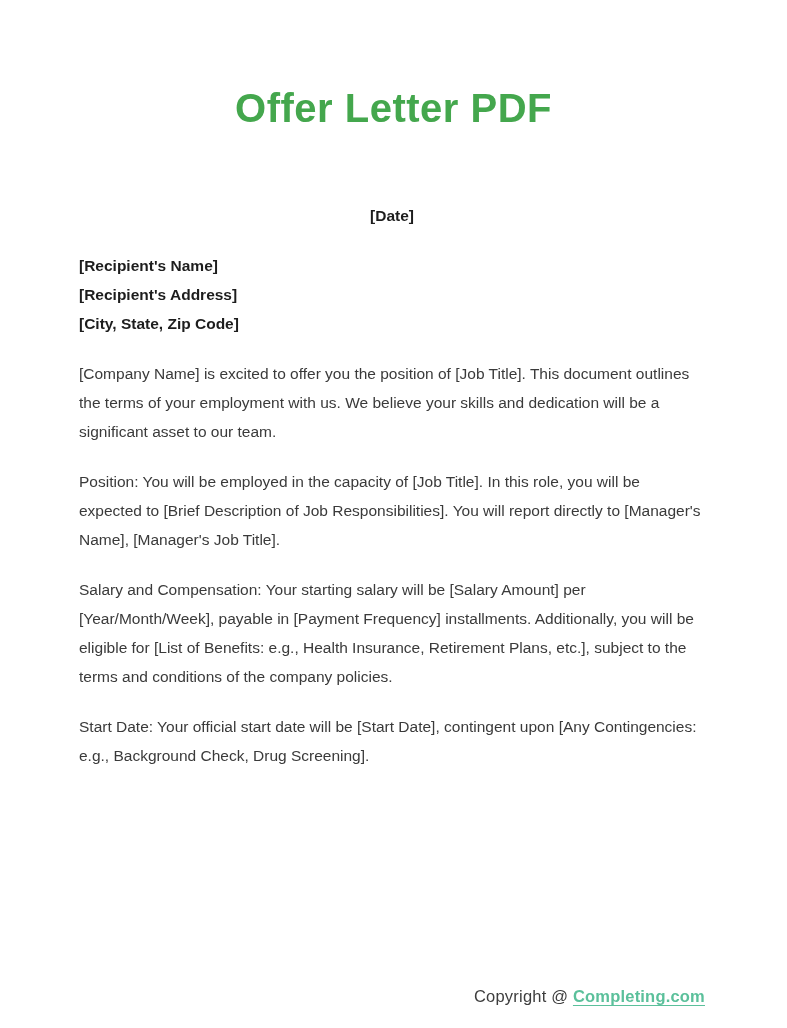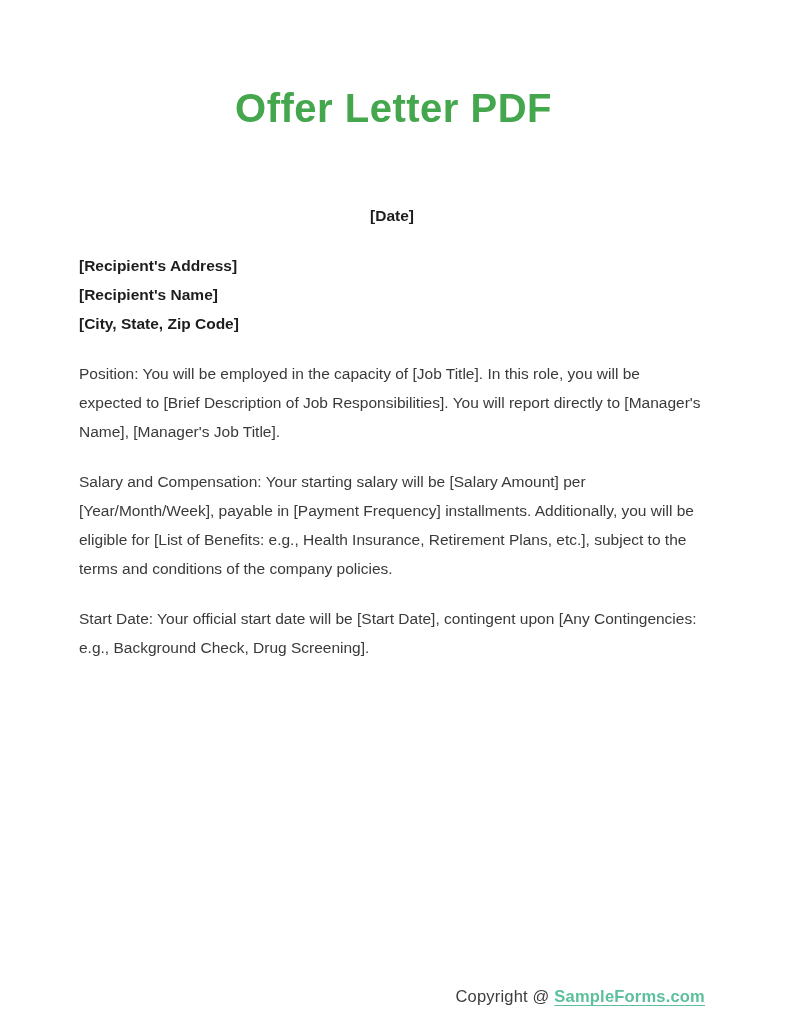--- a/index.html
+++ b/index.html
@@ -68,33 +68,34 @@
 
 <div class="page">
 
   <h1 class="doc-title">Offer Letter PDF</h1>
 
   <div class="content">
 
     <div class="date-line">[Date]</div>
 
     <div class="recipient-block">
+      <div>[Recipient's Name]</div>
       <div>[Recipient's Address]</div>
-      <div>[Recipient's Name]</div>
       <div>[City, State, Zip Code]</div>
     </div>
 
 
+    <p class="para">[Company Name] is excited to offer you the position of [Job Title]. This document outlines the terms of your employment with us. We believe your skills and dedication will be a significant asset to our team.</p>
 
     <p class="para">Position: You will be employed in the capacity of [Job Title]. In this role, you will be expected to [Brief Description of Job Responsibilities]. You will report directly to [Manager's Name], [Manager's Job Title].</p>
 
     <p class="para">Salary and Compensation: Your starting salary will be [Salary Amount] per [Year/Month/Week], payable in [Payment Frequency] installments. Additionally, you will be eligible for [List of Benefits: e.g., Health Insurance, Retirement Plans, etc.], subject to the terms and conditions of the company policies.</p>
 
     <p class="para">Start Date: Your official start date will be [Start Date], contingent upon [Any Contingencies: e.g., Background Check, Drug Screening].</p>
 
 
   </div>
 
   <div class="footer">
-    <span>Copyright @ </span><a class="site-link">SampleForms.com</a>
+    <span>Copyright @ </span><a class="site-link">Completing.com</a>
   </div>
 
 </div>
 
 </body></html>

